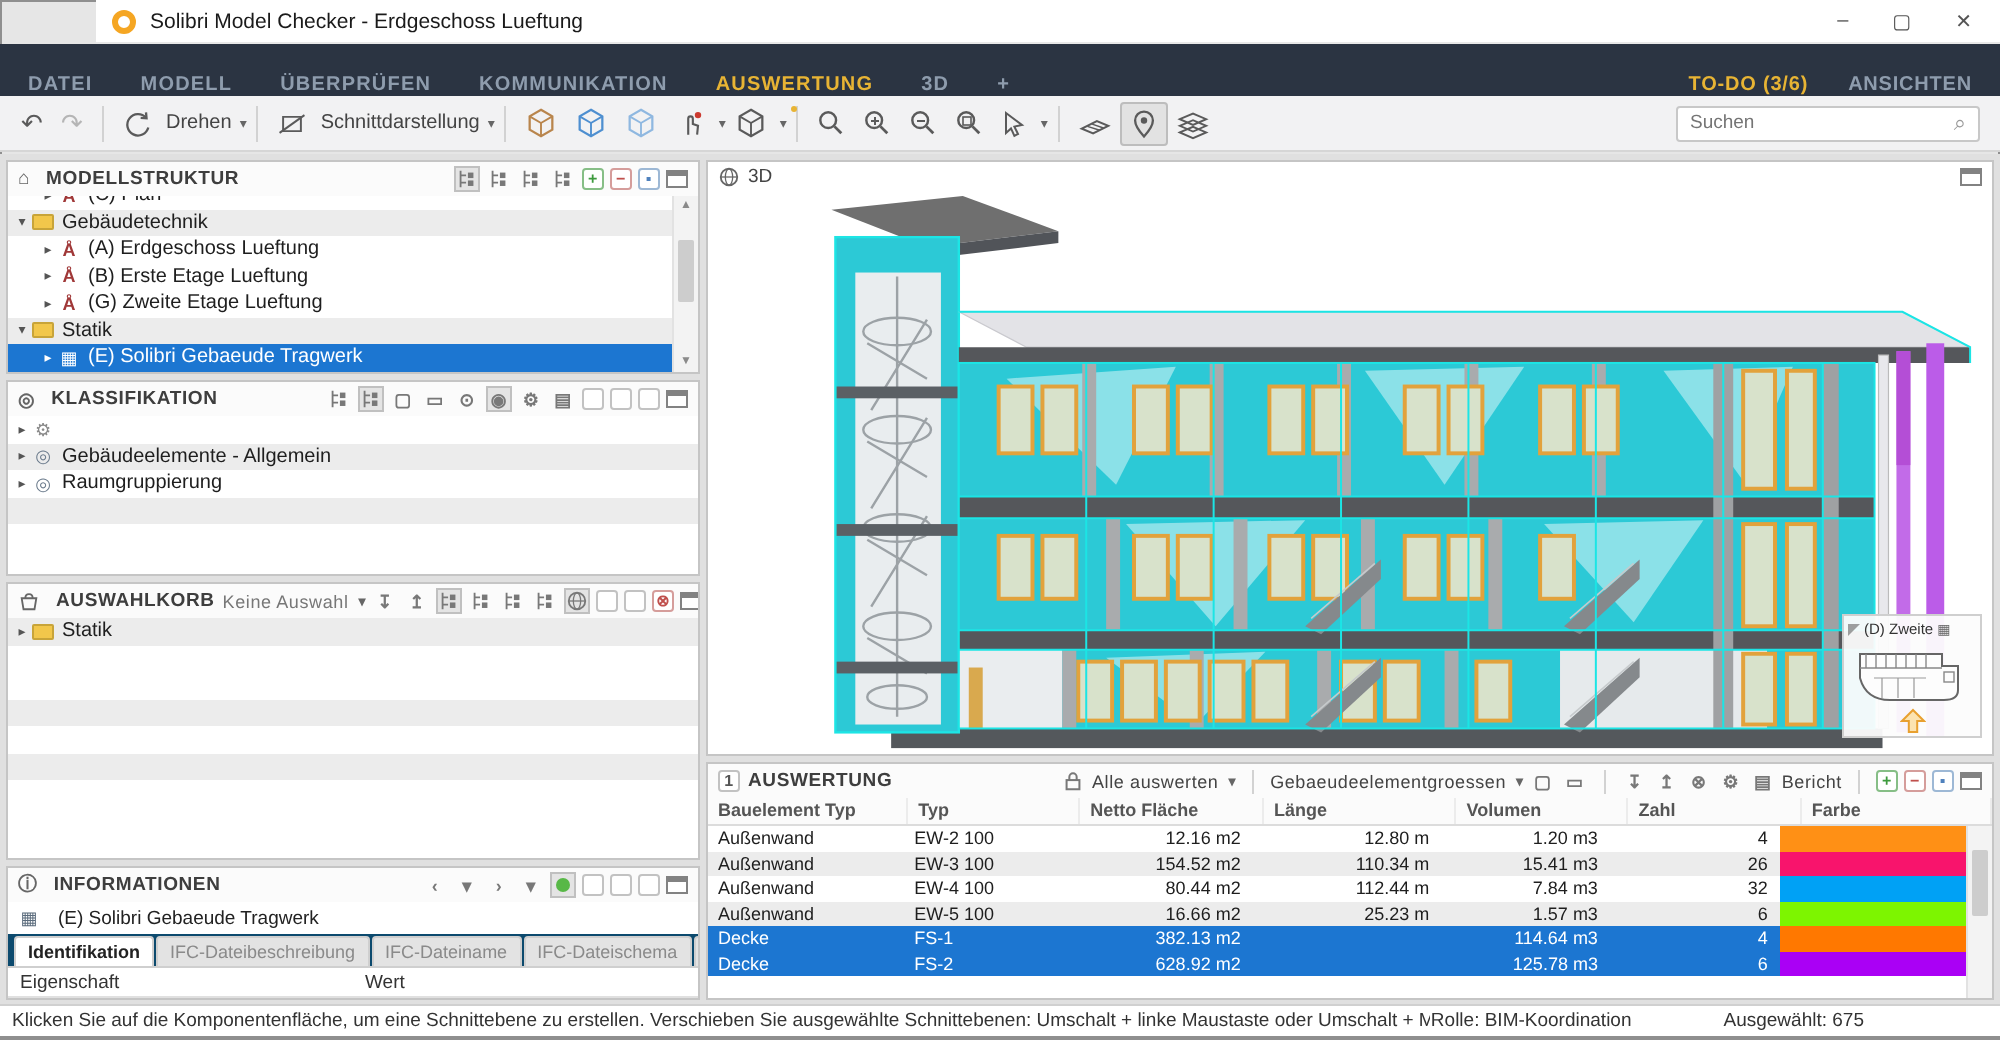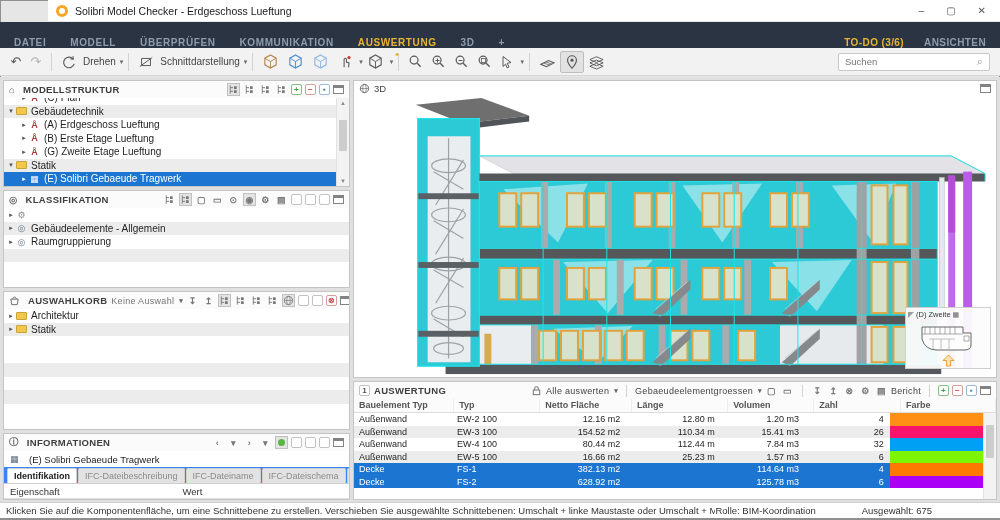--- a/index.html
+++ b/index.html
@@ -70,38 +70,38 @@
   .ic-grid  { color:#5A6B7C; font-size:9px; width:11px;}
   .ic-class { color:#6B7B8C; font-size:9px; width:11px;}
   .ic-gear  { color:#8A8A8A; font-size:9px; width:11px;}
   .vscroll { position:absolute; right:0; top:0; bottom:0; width:13px; background:#F3F3F3; border-left:1px solid #E2E2E2; display:flex; flex-direction:column; align-items:center; }
   .vs-arrow { font-size:6px; color:#8A8A8A; height:10px; line-height:10px; flex:none;}
   .vs-track { flex:1; width:100%; position:relative;}
   .vs-thumb { position:absolute; left:2px; right:2px; background:#CDCDCD; border-radius:1px;}
 
   
   .subject-row { height:16px; flex:none; display:flex; align-items:center; gap:5px; padding:0 5px; font-size:9.5px; color:#222;}
-  .tabs { height:17px; flex:none; display:flex; align-items:flex-end; background:#3b82f6; border-bottom:1px solid #CFCFCF; padding-left:3px; }
+  .tabs { height:17px; flex:none; display:flex; align-items:flex-end; background:#0c4a6e; border-bottom:1px solid #CFCFCF; padding-left:3px; }
   .tab { font-size:9px; color:#8A8A8A; background:#E3E3E3; border:1px solid #CFCFCF; border-bottom:0; border-radius:2px 2px 0 0; padding:2px 6px 2px 6px; margin-right:1px; white-space:nowrap;}
   .tab.active { background:#fff; color:#222; font-weight:bold; }
   .prop-head { height:15px; flex:none; display:flex; font-size:9.5px; color:#333; border-bottom:1px solid #E0E0E0; align-items:center;}
   .prop-head > div { padding-left:6px; }
   .prop-body { flex:1; position:relative; overflow:hidden;}
   .prow { height:13.5px; display:flex; align-items:center; font-size:9.5px; color:#222;}
   .prow.shaded { background:#E9E9E9; }
   .pcol-a { width:50%; padding-left:21px; }
   .pcol-b { flex:1; padding-left:2px; }
 
   
   .viewer { flex:1; position:relative; background:#fff; border:1px solid #C5C5C5; overflow:hidden;}
   .viewer-h { position:absolute; top:0; left:0; right:0; height:15px; display:flex; align-items:center; padding:0 5px; font-size:9.5px; color:#444; z-index:5;}
   .viewer-h .winbtn { margin-left:auto; }
   .v-icon { margin-right:4px; display:inline-flex;}
   .bsvg { position:absolute; left:0; top:14px; width:100%; height:calc(100% - 14px); }
-  .minimap { position:absolute; right:5px; bottom:8px; width:86px; z-index:6; background:rgba(252,252,252,.95); border:1px solid #CFCFCF; padding:2px 2px 1px 2px;}
+  .minimap { position:absolute; right:5px; bottom:8px; width:70px; z-index:6; background:rgba(252,252,252,.95); border:1px solid #CFCFCF; padding:2px 2px 1px 2px;}
   .mm-top { display:flex; align-items:center; gap:2px; font-size:7.5px; color:#333; white-space:nowrap;}
   .mm-corner { width:0; height:0; border-left:6px solid #777; border-bottom:6px solid transparent; opacity:.7;}
   .mm-grid-glyph { font-size:7px; color:#666; }
   .mm-plan { display:block; margin:2px auto 0 auto; }
   .mm-arrow { display:block; margin:1px auto 0 auto; }
 
   
   .aw { height:119px; flex:none; background:#fff; border:1px solid #C5C5C5; display:flex; flex-direction:column; overflow:hidden;}
   .aw-cols { height:14px; flex:none; display:flex; background:#FBFBFB; border-bottom:1px solid #DCDCDC; font-size:9px; color:#555;font-weight:bold;}
   .aw-cols > div { padding:1px 0 0 5px; border-right:1px solid #ECECEC; white-space:nowrap; overflow:hidden;}
@@ -481,25 +481,20 @@
                 </svg>
               </span>
             <span class="box-ico box-gray"></span>
             <span class="box-ico box-gray"></span>
             <span class="box-ico box-red">⊗</span>
             <span class="winbtn"></span>
           </span>
         </div>
         <div class="tree">
           <div class="tree-inner" style="right:0" id="ak-tree">
-              <div class="trow" style="padding-left: 2px;">
-                <span class="arrow">▸</span>
-                <span class="ti ic-folder"></span>
-                <span>Architektur</span>
-              </div>
               <div class="trow shaded" style="padding-left: 2px;">
                 <span class="arrow">▸</span>
                 <span class="ti ic-folder"></span>
                 <span>Statik</span>
               </div>
               <div class="trow"></div>
               <div class="trow"></div>
               <div class="trow shaded"></div>
               <div class="trow"></div>
               <div class="trow shaded"></div>

